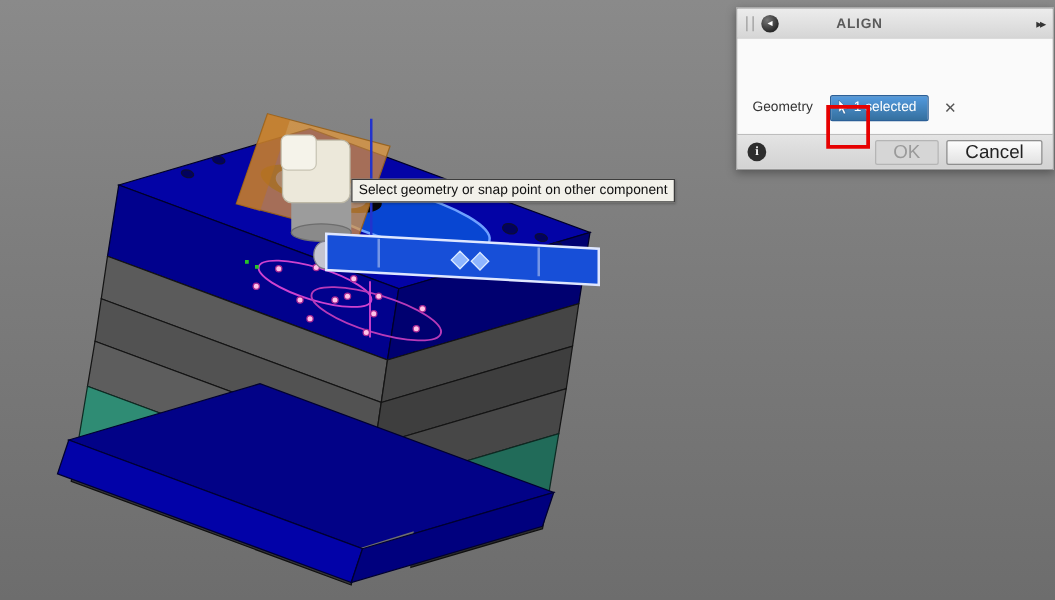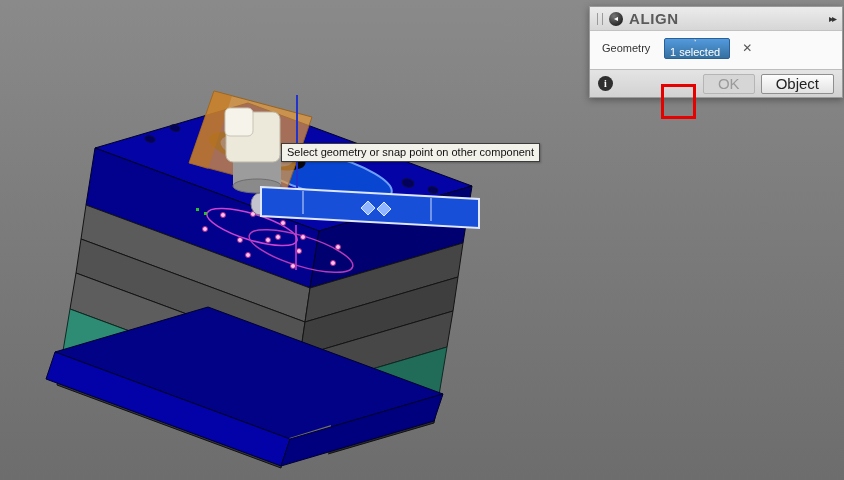--- a/index.html
+++ b/index.html
@@ -21,28 +21,28 @@
     position:absolute;left:589px;top:6px;width:254px;box-sizing:border-box;
     background:#fafafa;border:1px solid #9a9a9a;box-shadow:0 2px 7px rgba(0,0,0,.35);
     font-size:11px;color:#333;
   }
   .titlebar{height:23px;background:linear-gradient(#ececec,#d6d6d6);
     border-bottom:1px solid #c2c2c2;display:flex;align-items:center;padding:0 7px;gap:6px;}
   .grip{width:4px;height:12px;border-left:1px solid #9a9a9a;border-right:1px solid #9a9a9a;}
   .cmd-icon{width:14px;height:14px;border-radius:50%;flex:0 0 auto;
     background:radial-gradient(circle at 35% 30%,#777 0%,#2a2a2a 70%);
     display:flex;align-items:center;justify-content:center;color:#fff;font-size:8px;}
-  .dlg-title{flex:1;color:#5a5a5a;font-weight:bold;letter-spacing:.6px;font-size:15px;}
+  .dlg-title{flex:1;color:#5a5a5a;font-weight:bold;letter-spacing:.6px;font-size:11px;margin-left:40px;}
   .expand{color:#333;font-size:10px;letter-spacing:-2px;cursor:default;}
   .dialog-body{background:#fafafa;padding:6px 0 4px 12px;position:relative;}
-  .form-row{display:flex;align-items:center;height:22px;margin-bottom:6px;}
+  .form-row{display:flex;align-items:center;height:22px;margin-bottom:6px;margin-top:38px;}
   .form-label{width:62px;color:#333;}
   .select-btn{display:inline-flex;align-items:center;gap:4px;height:19px;
     background:linear-gradient(#539ade,#35709f);border:1px solid #2b5f97;border-radius:2px;
-    color:#fff;padding:0 9px 0 5px;cursor:pointer;flex-direction:column;}
+    color:#fff;padding:0 9px 0 5px;cursor:pointer;}
   .clear-x{margin-left:12px;color:#555;font-size:12px;cursor:pointer;}
   .obj-btn{width:23px;height:23px;box-sizing:border-box;border:1px solid #a6a6a6;border-radius:3px;
     background:linear-gradient(#ffffff,#e2e2e2);display:inline-flex;align-items:center;
     justify-content:center;margin-right:6px;cursor:pointer;}
   .annotation-red{position:absolute;left:71px;top:53px;width:29px;height:29px;
     border:3px solid #e60000;pointer-events:none;}
   .dialog-footer{height:27px;background:linear-gradient(#e4e4e4,#d2d2d2);
     border-top:1px solid #bdbdbd;display:flex;align-items:center;padding:0 8px;gap:6px;}
   .info-icon{width:15px;height:15px;border-radius:50%;background:#2e2e2e;color:#fff;
     font-family:"Liberation Serif",serif;font-weight:bold;font-size:10px;
@@ -179,15 +179,15 @@
       <span class="clear-x">✕</span>
     </div>
 
 
     <div class="annotation-red"></div>
   </div>
 
   <div class="dialog-footer">
     <span class="info-icon">i</span>
     <button class="btn btn-ok" disabled="">OK</button>
-    <button class="btn btn-cancel">Object</button>
+    <button class="btn btn-cancel">Cancel</button>
   </div>
 </div>
 
 </body></html>

